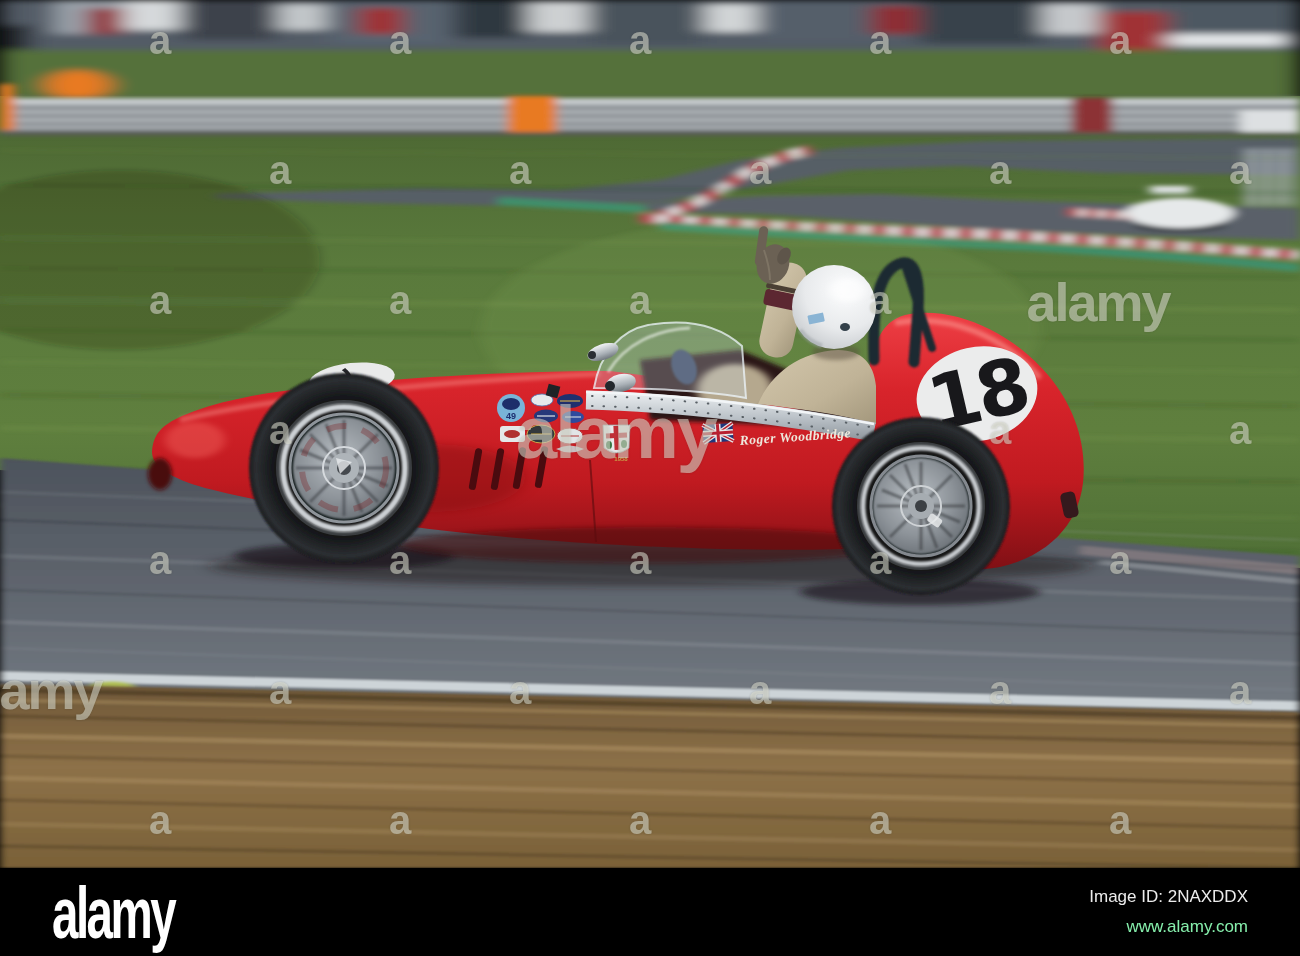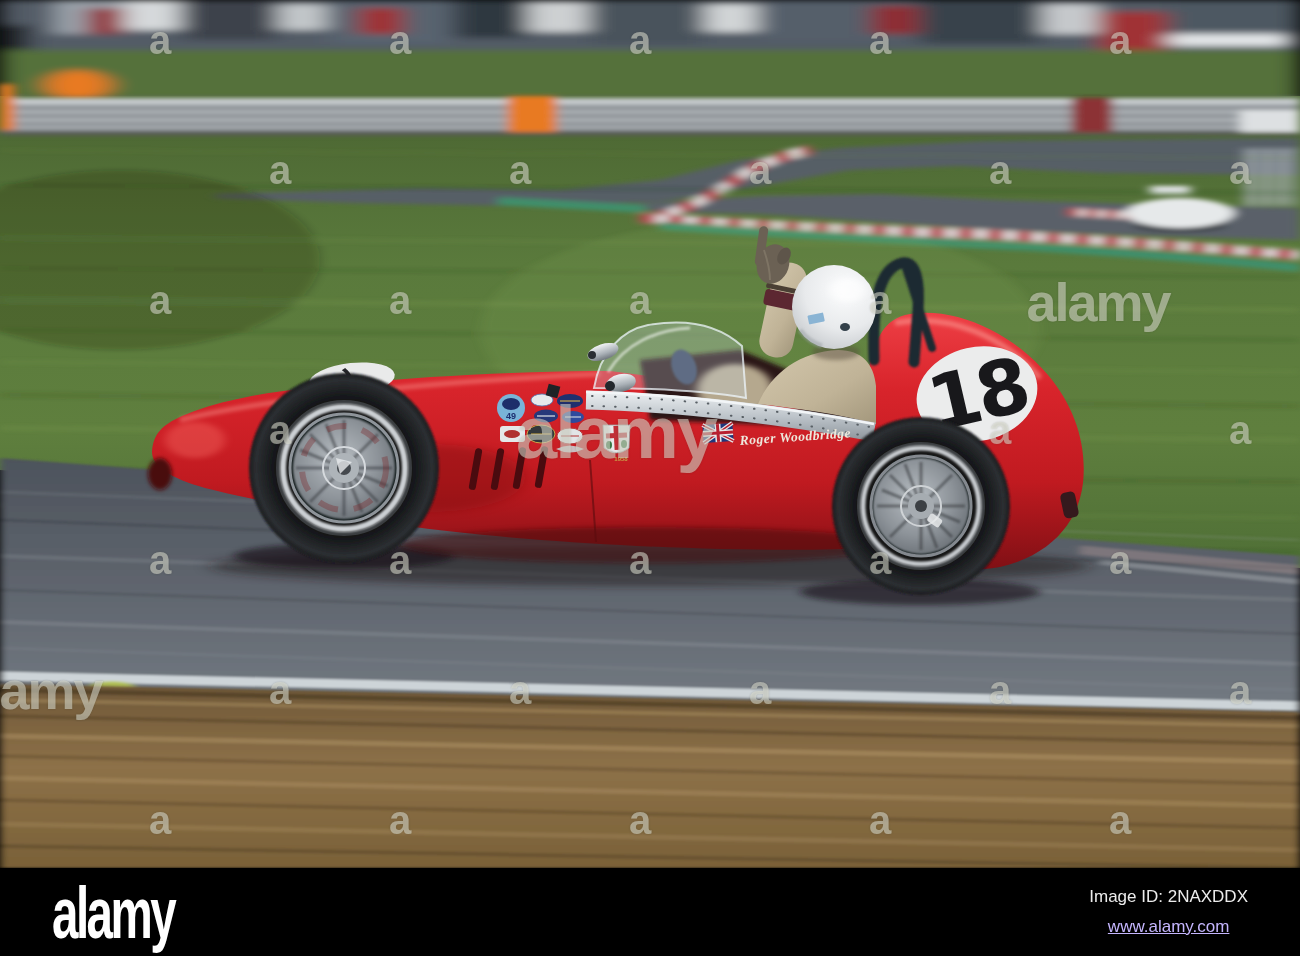--- a/index.html
+++ b/index.html
@@ -13,22 +13,22 @@
       font-family:"Liberation Sans",sans-serif;font-weight:bold;
       color:rgba(232,233,221,0.52);text-shadow:0 0 2px rgba(50,50,45,0.25);}
   .wm-a{font-size:40px;}
   .wm-word{letter-spacing:-2px;}
   
   .footer{position:absolute;left:0;top:868px;width:1300px;height:88px;background:#000;
           display:flex;align-items:center;justify-content:space-between;
           padding:0 52px;box-sizing:border-box;}
   .alamy-logo{font-weight:bold;font-size:56px;color:#ffffff;letter-spacing:-3px;
               transform:scale(0.85,1.3);transform-origin:left center;}
-  .footer-meta{text-align:center;color:#ececec;font-size:17px;line-height:1.75;}
-  .footer-meta .url{color:#c4b5fd;text-decoration:underline;}
+  .footer-meta{text-align:right;color:#ececec;font-size:17px;line-height:1.75;}
+  .footer-meta .url{color:#86efac;}
 </style>
 </head>
 <body>
 
 <div class="stage">
 
   <div class="photo">
   <svg width="1300" height="868" viewBox="0 0 1300 868" xmlns="http://www.w3.org/2000/svg">
     <defs>
       <filter id="f-heavy" x="-10%" y="-10%" width="120%" height="120%">

